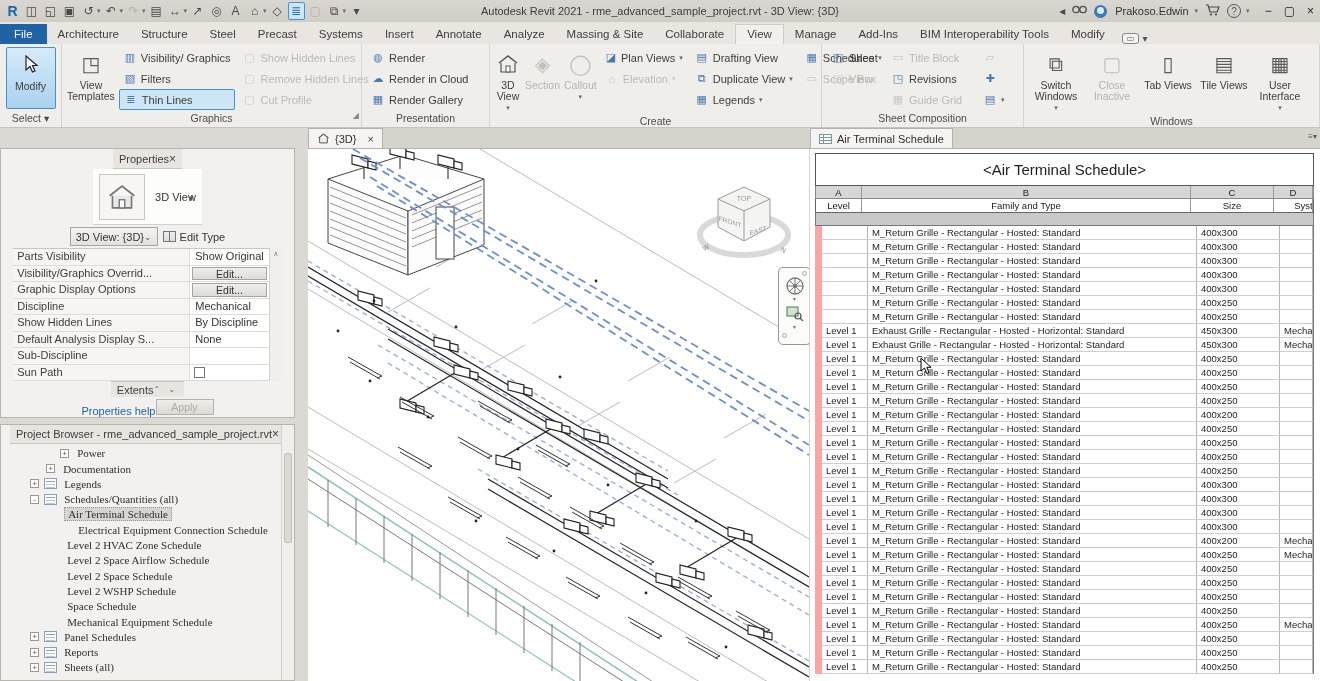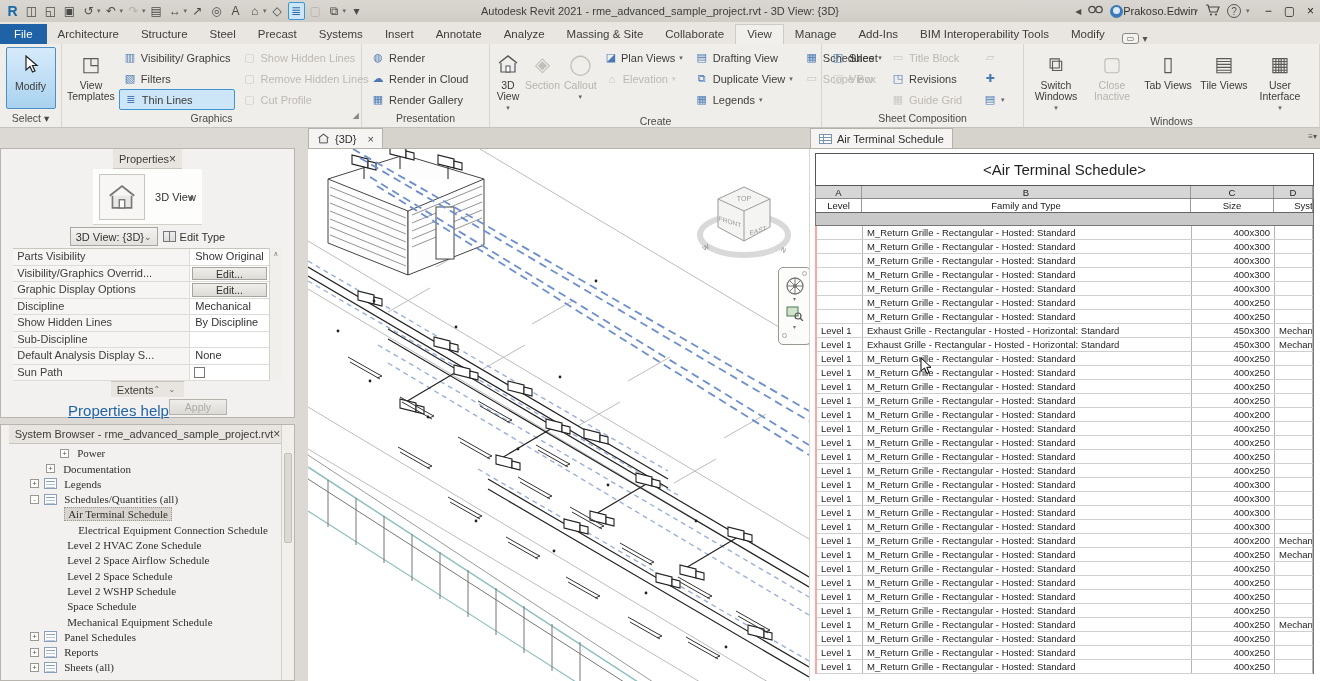--- a/index.html
+++ b/index.html
@@ -14,21 +14,21 @@
   .qat { display:flex; align-items:center; gap:2px; padding-left:4px; }
   .qat-btn { min-width:17px; height:18px; display:flex; align-items:center; justify-content:center;
     font-size:12px; color:#4a4a48; border-radius:2px; }
   .qat-btn.logo { color:#1868a8; font-weight:bold; font-size:14px; }
   .qat-btn.hl { background:#cde6f7; border:1px solid #3f94d1; color:#2a6da8; }
   .qat-btn.dim { color:#b4b1ab; }
   .qat-dd { font-size:7px; color:#6a6a68; margin-left:-2px; }
   .tb-title { position:absolute; left:0; right:0; text-align:center; font-size:11px; color:#3c3c3a; pointer-events:none; }
   .tb-right { margin-left:auto; display:flex; align-items:center; gap:7px; padding-right:6px; z-index:2; }
   .tb-ico { font-size:12px; color:#4a4a48; }
-  .tb-user { display:flex; align-items:center; gap:0; font-size:11px; color:#333; }
+  .tb-user { display:flex; align-items:center; gap:8px; font-size:11px; color:#333; }
   .avatar { width:13px; height:13px; border-radius:50%; background:#3a7ab8; position:relative; }
   .avatar:after { content:""; position:absolute; left:3px; top:2px; width:7px; height:7px; border-radius:50%; background:#dce8f2; }
   .helpq { width:14px; height:14px; border:1.5px solid #555; border-radius:50%; font-size:10px;
     display:flex; align-items:center; justify-content:center; color:#555; }
   .winbtns { display:flex; gap:12px; margin-left:8px; font-size:12px; color:#222; }
 
   
   .rtabs { position:absolute; left:0; top:22px; width:1320px; height:22px; background:#e9e6e1;
     display:flex; align-items:flex-end; }
   .rtab { padding:3px 11px 4px; font-size:11.5px; color:#3d3d3b; cursor:default; }
@@ -83,21 +83,21 @@
     white-space:nowrap; overflow:hidden; }
   .prow .pval { flex:1; padding:1px 5px; white-space:nowrap; overflow:hidden; }
   .prow .pbtn { flex:1; margin:1px 2px; background:linear-gradient(#f0efec,#dddbd6); border:1px solid #a8a5a0;
     text-align:center; font-size:10.5px; line-height:12px; }
   .prow .pchk { width:11px; height:11px; border:1px solid #777; background:#fff; margin:2px 0 0 4px; }
   .psb { width:13px; background:#f0efec; border-left:1px solid #d4d1cb; font-size:7px; color:#777; text-align:center; padding-top:2px; }
   .extents { height:16px; background:#e8e5e1; border-top:1px solid #c9c6c0; display:flex; align-items:center;
     padding:0 6px; font-size:11px; color:#3c3c3a; }
   .extents .ctr { margin-left:auto; font-size:8px; color:#666; letter-spacing:3px; }
   .palfoot { height:20px; display:flex; align-items:center; padding:0 6px; background:#f2f1ef; }
-  .palfoot a { color:#1f62a5; text-decoration:underline; font-size:15px;margin-top:7px; }
+  .palfoot a { color:#1f62a5; font-size:11px;margin-top:7px; }
   .applybtn { margin-left:auto; width:58px; height:16px; background:linear-gradient(#efeeeb,#dcdad5);
     border:1px solid #b5b2ac; color:#b0ada7; text-align:center; line-height:15px; font-size:10.5px; }
 
   
   .browser { flex:1; margin-top:6px; overflow:hidden; position:relative; }
   .tree { padding:2px 0; background:#f2f1ef; height:100%; }
   .titem { height:15.3px; display:flex; align-items:center; font-size:11px; color:#2e2e2c; white-space:nowrap; }
   .exp { width:9px; height:9px; border:1px solid #9a978f; background:#fff; font-size:8px; line-height:7px;
     text-align:center; color:#555; margin-right:5px; flex:none; }
   .ticon { width:13px; height:11px; margin-right:4px; flex:none;
@@ -131,25 +131,25 @@
   .schedpane { position:absolute; left:810px; top:0; width:510px; height:553px; }
   .schedbody { position:relative; width:572px; height:533px; background:#fff; border-top:1px solid #b5b2ac; overflow:hidden; }
   .stable { position:absolute; left:5px; top:4px; width:499px; }
   .stitle { height:33px; border:1px solid #555; display:flex; align-items:center; justify-content:center;
     font-size:15px; color:#1e1e1e; background:#fff; }
   .sletters { height:13px; display:flex; background:#d6d6d6; border:1px solid #888; border-top:none; }
   .sletters div { border-right:1px solid #999; text-align:center; font-size:9.5px; line-height:13px; color:#222; }
   .shead { height:14px; display:flex; background:#fff; border:1px solid #666; border-top:none; }
   .shead div { border-right:1px solid #999; text-align:center; font-size:9.5px; line-height:13px; color:#1a1a1a; overflow:hidden; white-space:nowrap; }
   .sgroup { height:13px; background:#c9c9c9; border:1px solid #777; border-top:none; }
-  .srows { border-left:2px solid #fca5a5; border-right:1px solid #777; }
+  .srows { border-left:7px solid #fca5a5; border-right:1px solid #777; }
   .srow { height:14px; display:flex; border-bottom:1px solid #cfcfcf; background:#fff; }
   .srow div { border-right:1px solid #b5b5b5; font-size:9.5px; line-height:13px; padding:0 4px;
     white-space:nowrap; overflow:hidden; color:#1e1e1e; }
-  .cA { width:46px; flex:none; } .cB { width:329px; flex:none; } .cC { width:83px; flex:none;text-align:right; } .cD { flex:1; }
+  .cA { width:46px; flex:none; } .cB { width:329px; flex:none; } .cC { width:83px; flex:none; } .cD { flex:1; }
   .shead .cD span { display:inline-block; width:72px; text-align:center; }
   .ssb { position:absolute; right:0; top:0; width:13px; height:533px; background:#f5f4f2; border-left:1px solid #dcd9d4;
     font-size:7px; color:#777; text-align:center; }
   .cursor { position:absolute; left:110px; top:208px; z-index:5; }
 </style>
 </head>
 <body>
 
 <div class="app">
 
@@ -491,26 +491,26 @@
               </div>
               <div class="prow">
                 <div class="plabel">Discipline</div>
                 <div class="pval">Mechanical</div>
               </div>
               <div class="prow">
                 <div class="plabel">Show Hidden Lines</div>
                 <div class="pval">By Discipline</div>
               </div>
               <div class="prow">
+                <div class="plabel">Default Analysis Display S...</div>
+                <div class="pval">None</div>
+              </div>
+              <div class="prow">
                 <div class="plabel">Sub-Discipline</div>
                 <div class="pval"></div>
-              </div>
-              <div class="prow">
-                <div class="plabel">Default Analysis Display S...</div>
-                <div class="pval">None</div>
               </div>
               <div class="prow">
                 <div class="plabel">Sun Path</div>
                 <div class="pval" style="padding: 0px;">
                   <div class="pchk"></div>
                 </div>
               </div>
             </div>
           <div class="psb">∧</div>
         </div>
@@ -519,21 +519,21 @@
           <span class="ctr">⌃ ⌄</span>
         </div>
         <div class="palfoot">
           <a>Properties help</a>
           <span class="applybtn">Apply</span>
         </div>
       </div>
 
       <div class="palette browser">
         <div class="pal-head">
-          <span>System Browser - rme_advanced_sample_project.rvt</span>
+          <span>Project Browser - rme_advanced_sample_project.rvt</span>
           <span class="x">×</span>
         </div>
         <div class="tree" id="tree">
             <div class="titem" style="padding-left: 36px;">
               <span class="exp">+</span>
               <span class="lbl">Power</span>
             </div>
             <div class="titem" style="padding-left: 22px;">
               <span class="exp">+</span>
               <span class="lbl">Documentation</span>

